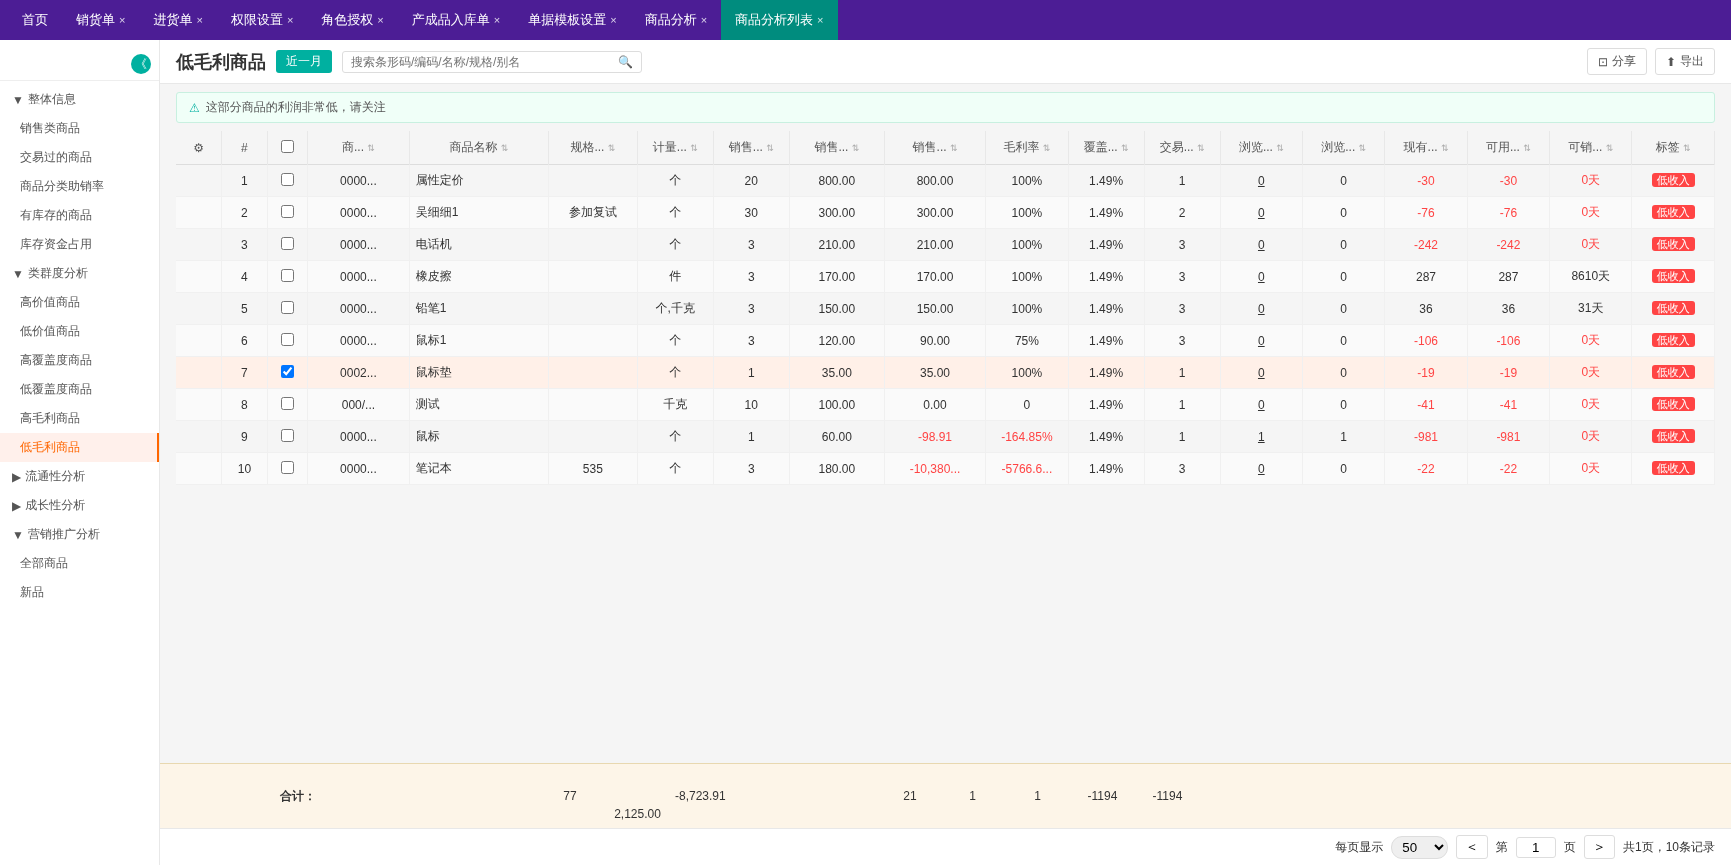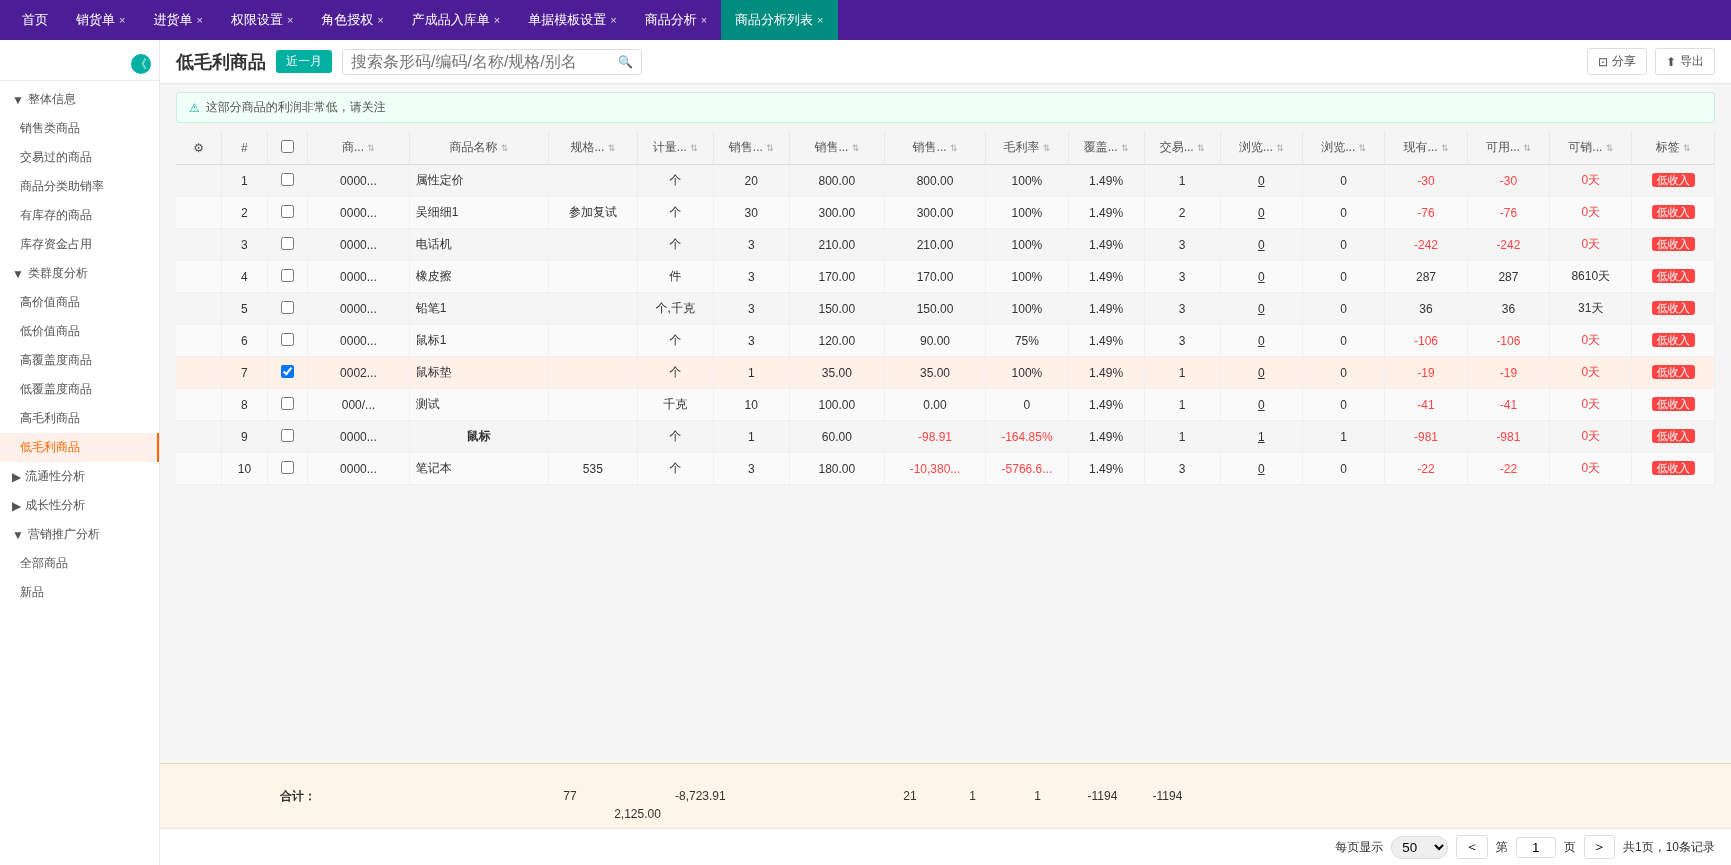--- a/index.html
+++ b/index.html
@@ -22,21 +22,21 @@
     .sidebar-item.active { background: #fff0eb; color: #ff6600; border-right: 2px solid #ff6600; }
 
     
     .main { flex: 1; display: flex; flex-direction: column; overflow: hidden; }
 
     
     .page-header { padding: 8px 16px; display: flex; align-items: center; gap: 10px; background: #fff; border-bottom: 1px solid #e8e8e8; }
     .page-title { font-size: 18px; font-weight: bold; color: #333; }
     .period-btn { background: #00b0a0; color: #fff; border: none; border-radius: 3px; padding: 3px 10px; font-size: 12px; cursor: pointer; }
     .search-box { display: flex; align-items: center; border: 1px solid #ddd; border-radius: 3px; padding: 3px 8px; flex: 1; max-width: 300px; }
-    .search-box input { border: none; outline: none; font-size: 16px; width: 100%; }
+    .search-box input { border: none; outline: none; font-size: 12px; width: 100%; }
     .search-icon { color: #999; margin-left: 4px; cursor: pointer; }
     .header-actions { margin-left: auto; display: flex; gap: 8px; }
     .action-btn { display: flex; align-items: center; gap: 4px; color: #555; cursor: pointer; font-size: 12px; border: 1px solid #ddd; border-radius: 3px; padding: 4px 10px; background: #fff; }
 
     
     .notice-bar { background: #f0fff8; border: 1px solid #c8f0e0; margin: 8px 16px; padding: 6px 12px; border-radius: 3px; color: #555; font-size: 12px; display: flex; align-items: center; gap: 6px; }
     .notice-icon { color: #00b0a0; }
 
     
     .table-area { flex: 1; overflow: auto; padding: 0 16px; }
@@ -388,21 +388,21 @@
       <td class="red">-41</td>
       <td class="red">-41</td>
       <td class="red">0天</td>
       <td><span class="tag-badge">低收入</span></td>
     </tr>
             <tr>
       <td></td>
       <td>9</td>
       <td><input type="checkbox" style=""></td>
       <td>0000...</td>
-      <td style="text-align:center;font-weight:bold;">鼠标</td>
+      <td style="text-align:left;">鼠标</td>
       <td></td>
       <td>个</td>
       <td>1</td>
       <td>60.00</td>
       <td class="red">-98.91</td>
       <td class="red">-164.85%</td>
       <td>1.49%</td>
       <td>1</td>
       <td><span class="underline-val">1</span></td>
       <td>1</td>

